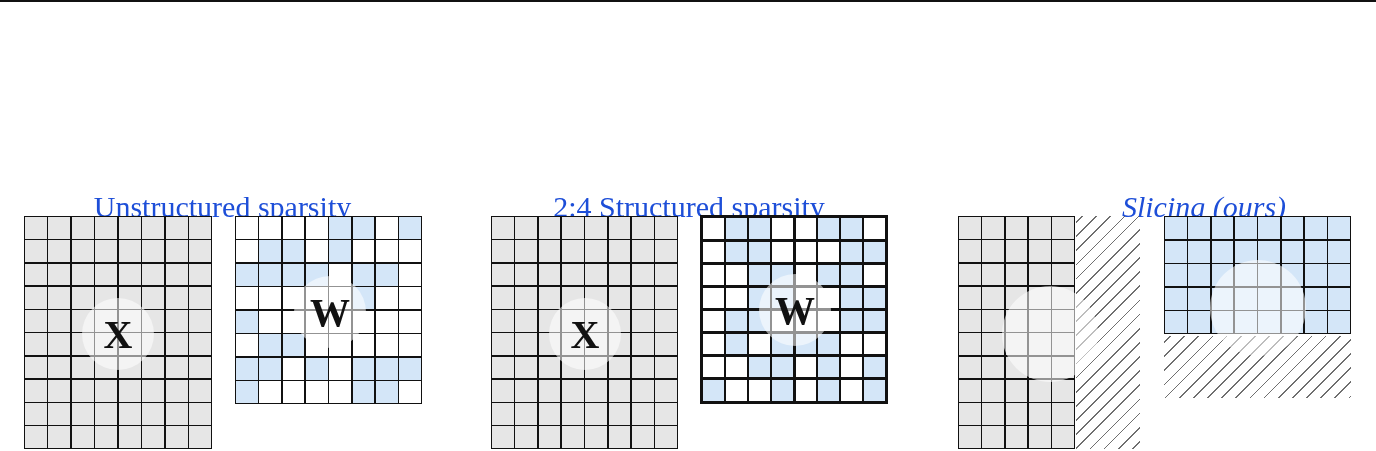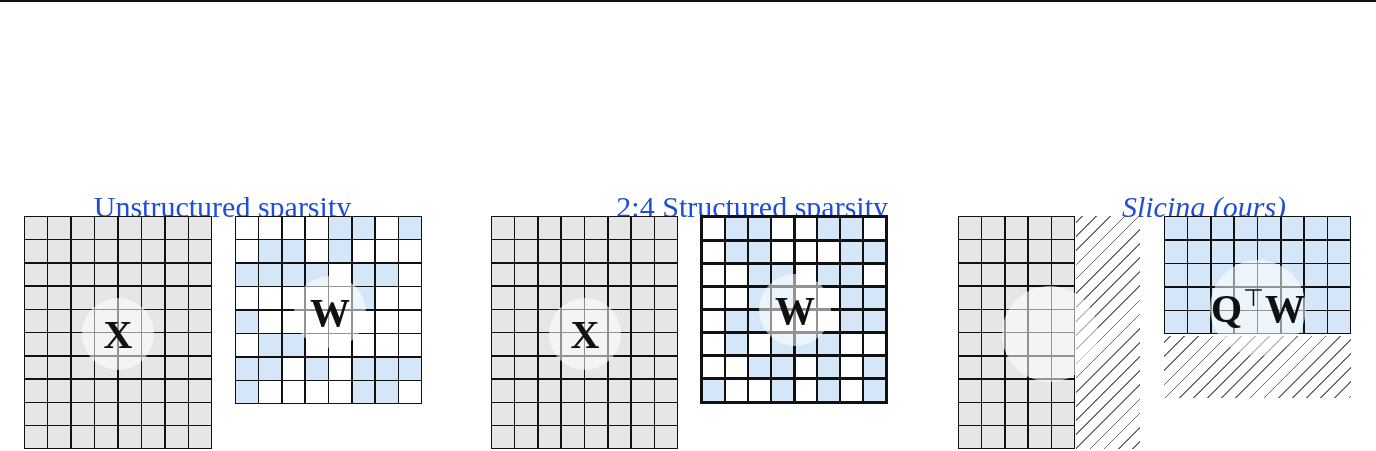--- a/index.html
+++ b/index.html
@@ -175,21 +175,21 @@
     <div class="cell"></div>
     <div class="cell on"></div>
     <div class="cell on"></div>
     <div class="cell"></div>
   </div>
 <div class="label-wrap" style="left: 294px; top: 276px; width: 72px; height: 72px; z-index: 5;">
   <div class="halo" style="width:72px;height:72px;"></div>
   <span class="label">W</span>
 </div>
 
-<div class="title" style="left:490px; width:398px;text-align:right;">2:4 Structured sparsity</div>
+<div class="title" style="left:490px; width:398px;">2:4 Structured sparsity</div>
 <div class="grid" id="g2x" style="left: 491px; top: 216px; width: 187px; height: 233px; grid-template-columns: repeat(8, 1fr); grid-template-rows: repeat(10, 1fr);">
     <div class="cell"></div>
     <div class="cell"></div>
     <div class="cell"></div>
     <div class="cell"></div>
     <div class="cell"></div>
     <div class="cell"></div>
     <div class="cell"></div>
     <div class="cell"></div>
     <div class="cell"></div>
@@ -435,21 +435,20 @@
     <div class="cell"></div>
     <div class="cell"></div>
     <div class="cell"></div>
     <div class="cell"></div>
     <div class="cell"></div>
     <div class="cell"></div>
   </div>
 <div class="hatch" style="left:1164px; top:336px; width:187px; height:62px;"></div>
 <div class="label-wrap" style="left: 1210px; top: 260px; width: 96px; height: 96px; z-index: 5;">
   <div class="halo" style="width:96px;height:96px;"></div>
-  <span class="label"><span>Q</span><sup>⊤</sup><span>W</span></span>
 </div>
 
 <div class="thickline" style="left: 700px; width: 188px; top: 239.375px; height: 3px;"></div>
 <div class="thickline" style="left: 700px; width: 188px; top: 262.25px; height: 3px;"></div>
 <div class="thickline" style="left: 700px; width: 188px; top: 285.125px; height: 3px;"></div>
 <div class="thickline" style="left: 700px; width: 188px; top: 308px; height: 3px;"></div>
 <div class="thickline" style="left: 700px; width: 188px; top: 330.875px; height: 3px;"></div>
 <div class="thickline" style="left: 700px; width: 188px; top: 353.75px; height: 3px;"></div>
 <div class="thickline" style="left: 700px; width: 188px; top: 376.625px; height: 3px;"></div>
 <div class="thickline" style="left: 792.5px; width: 3px; top: 215px; height: 189px;"></div>

